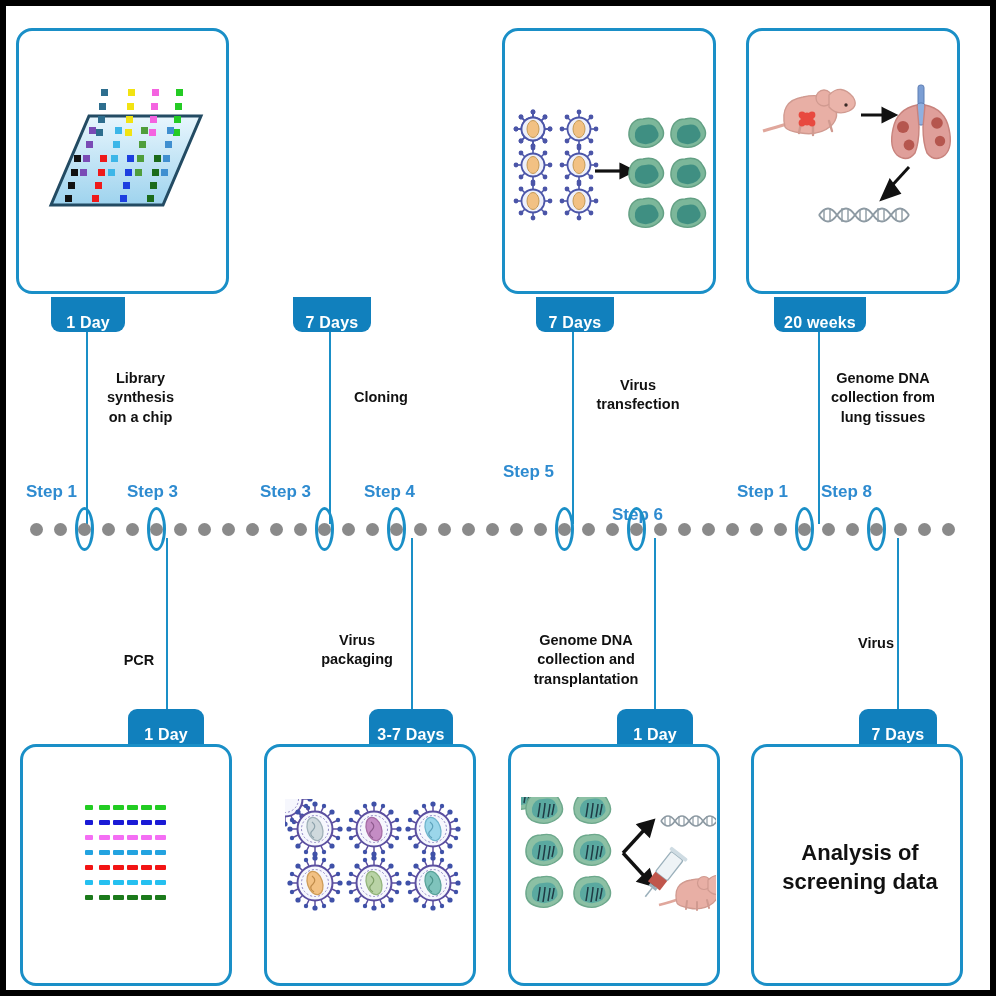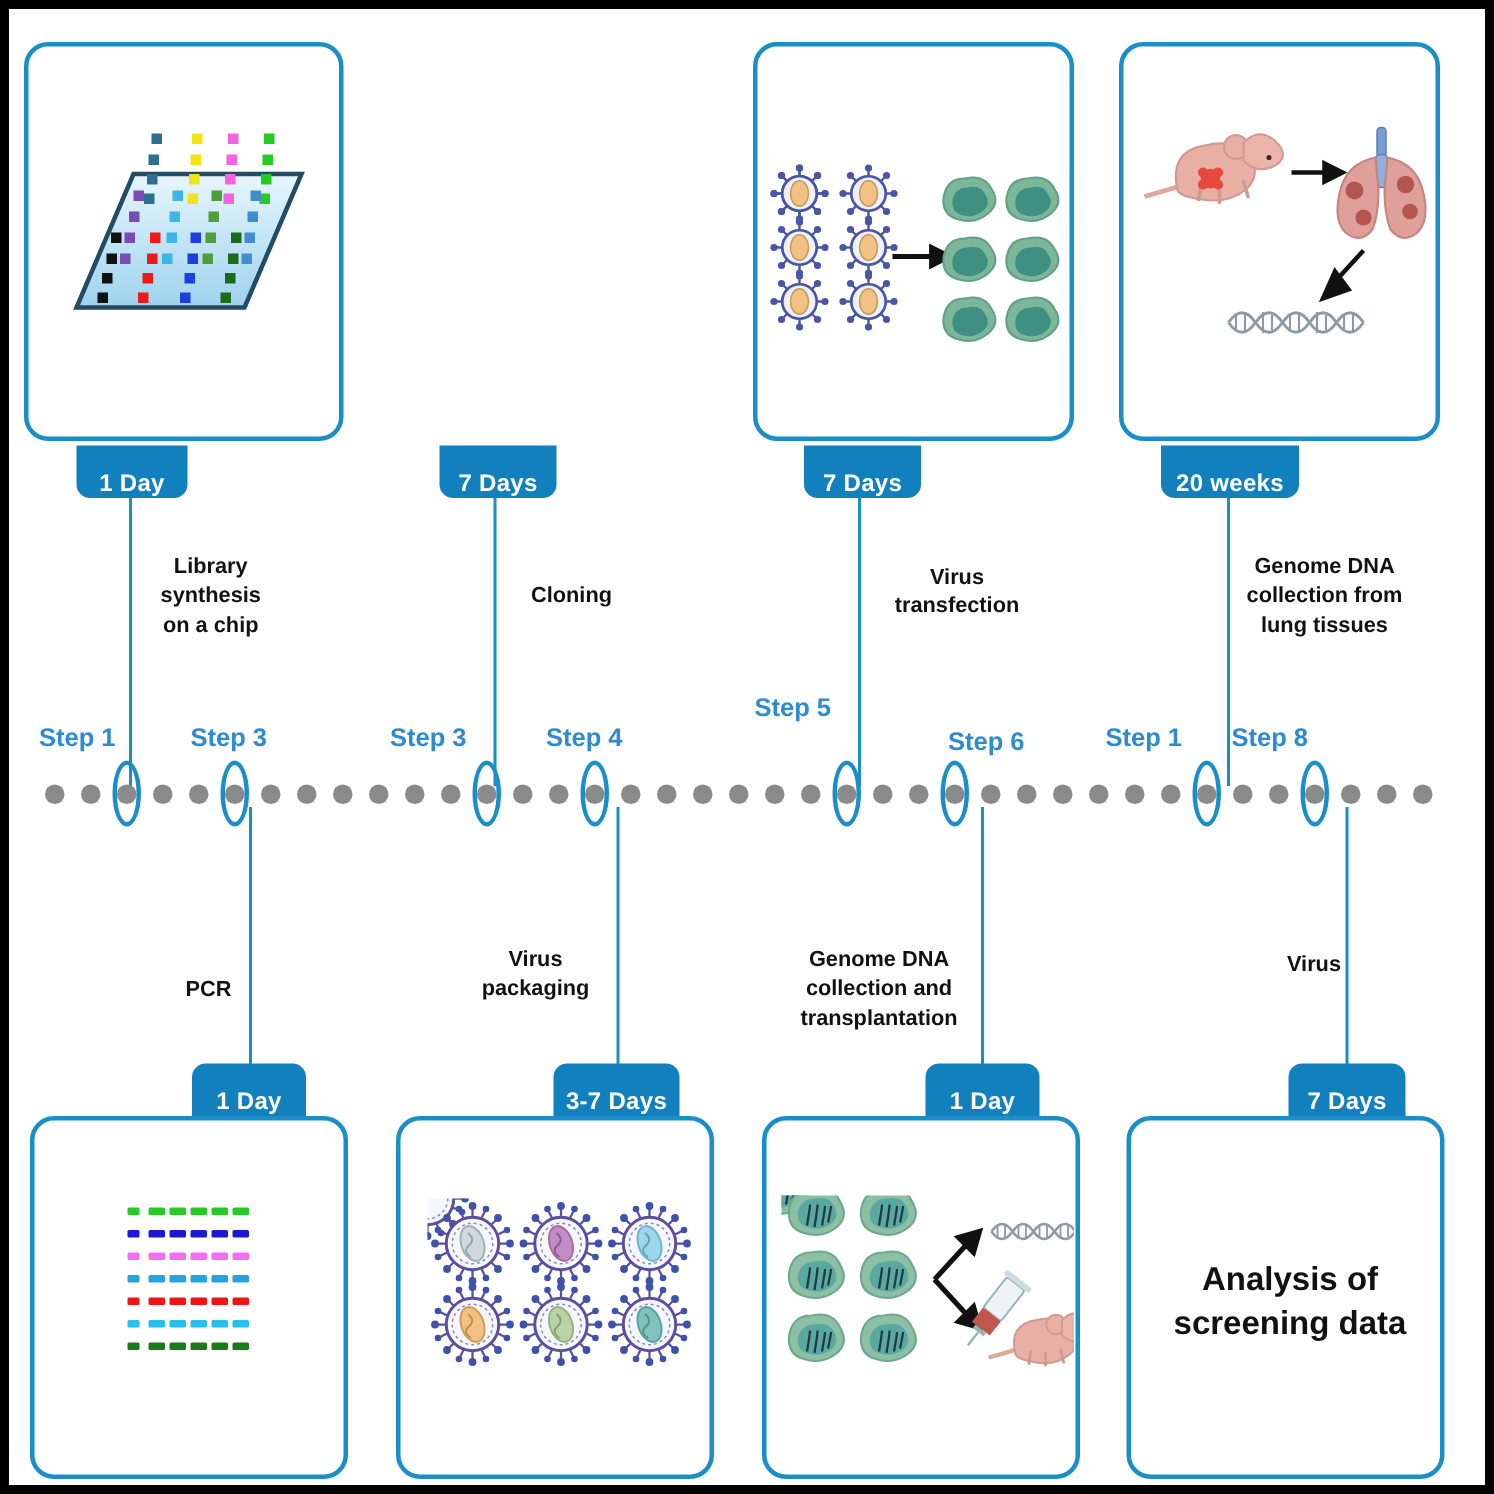--- a/index.html
+++ b/index.html
@@ -290,21 +290,21 @@
     <div class="conn" style="left:812px;top:326px;height:192px;"></div>
     <div class="caption" style="left:812px;top:363px;width:130px;">Genome DNA
 collection from
 lung tissues</div>
 
     <div class="steplabel" style="left:20px;top:476px;">Step 1</div>
     <div class="steplabel" style="left:121px;top:476px;">Step 3</div>
     <div class="steplabel" style="left:254px;top:476px;">Step 3</div>
     <div class="steplabel" style="left:358px;top:476px;">Step 4</div>
     <div class="steplabel" style="left:497px;top:456px;">Step 5</div>
-    <div class="steplabel" style="left:606px;top:479px;margin-left:20px;">Step 6</div>
+    <div class="steplabel" style="left:606px;top:499px;">Step 6</div>
     <div class="steplabel" style="left:731px;top:476px;">Step 1</div>
     <div class="steplabel" style="left:815px;top:476px;">Step 8</div>
 
     <div id="timeline" style="position:absolute;left:0;top:498px;width:984px;height:50px;">
         <div class="tl-dot" style="left: 23.5px; top: 18.5px;"></div>
         <div class="tl-dot" style="left: 47.5px; top: 18.5px;"></div>
         <div class="tl-dot" style="left: 71.5px; top: 18.5px;"></div>
         <div class="tl-dot" style="left: 95.5px; top: 18.5px;"></div>
         <div class="tl-dot" style="left: 119.5px; top: 18.5px;"></div>
         <div class="tl-dot" style="left: 143.5px; top: 18.5px;"></div>

